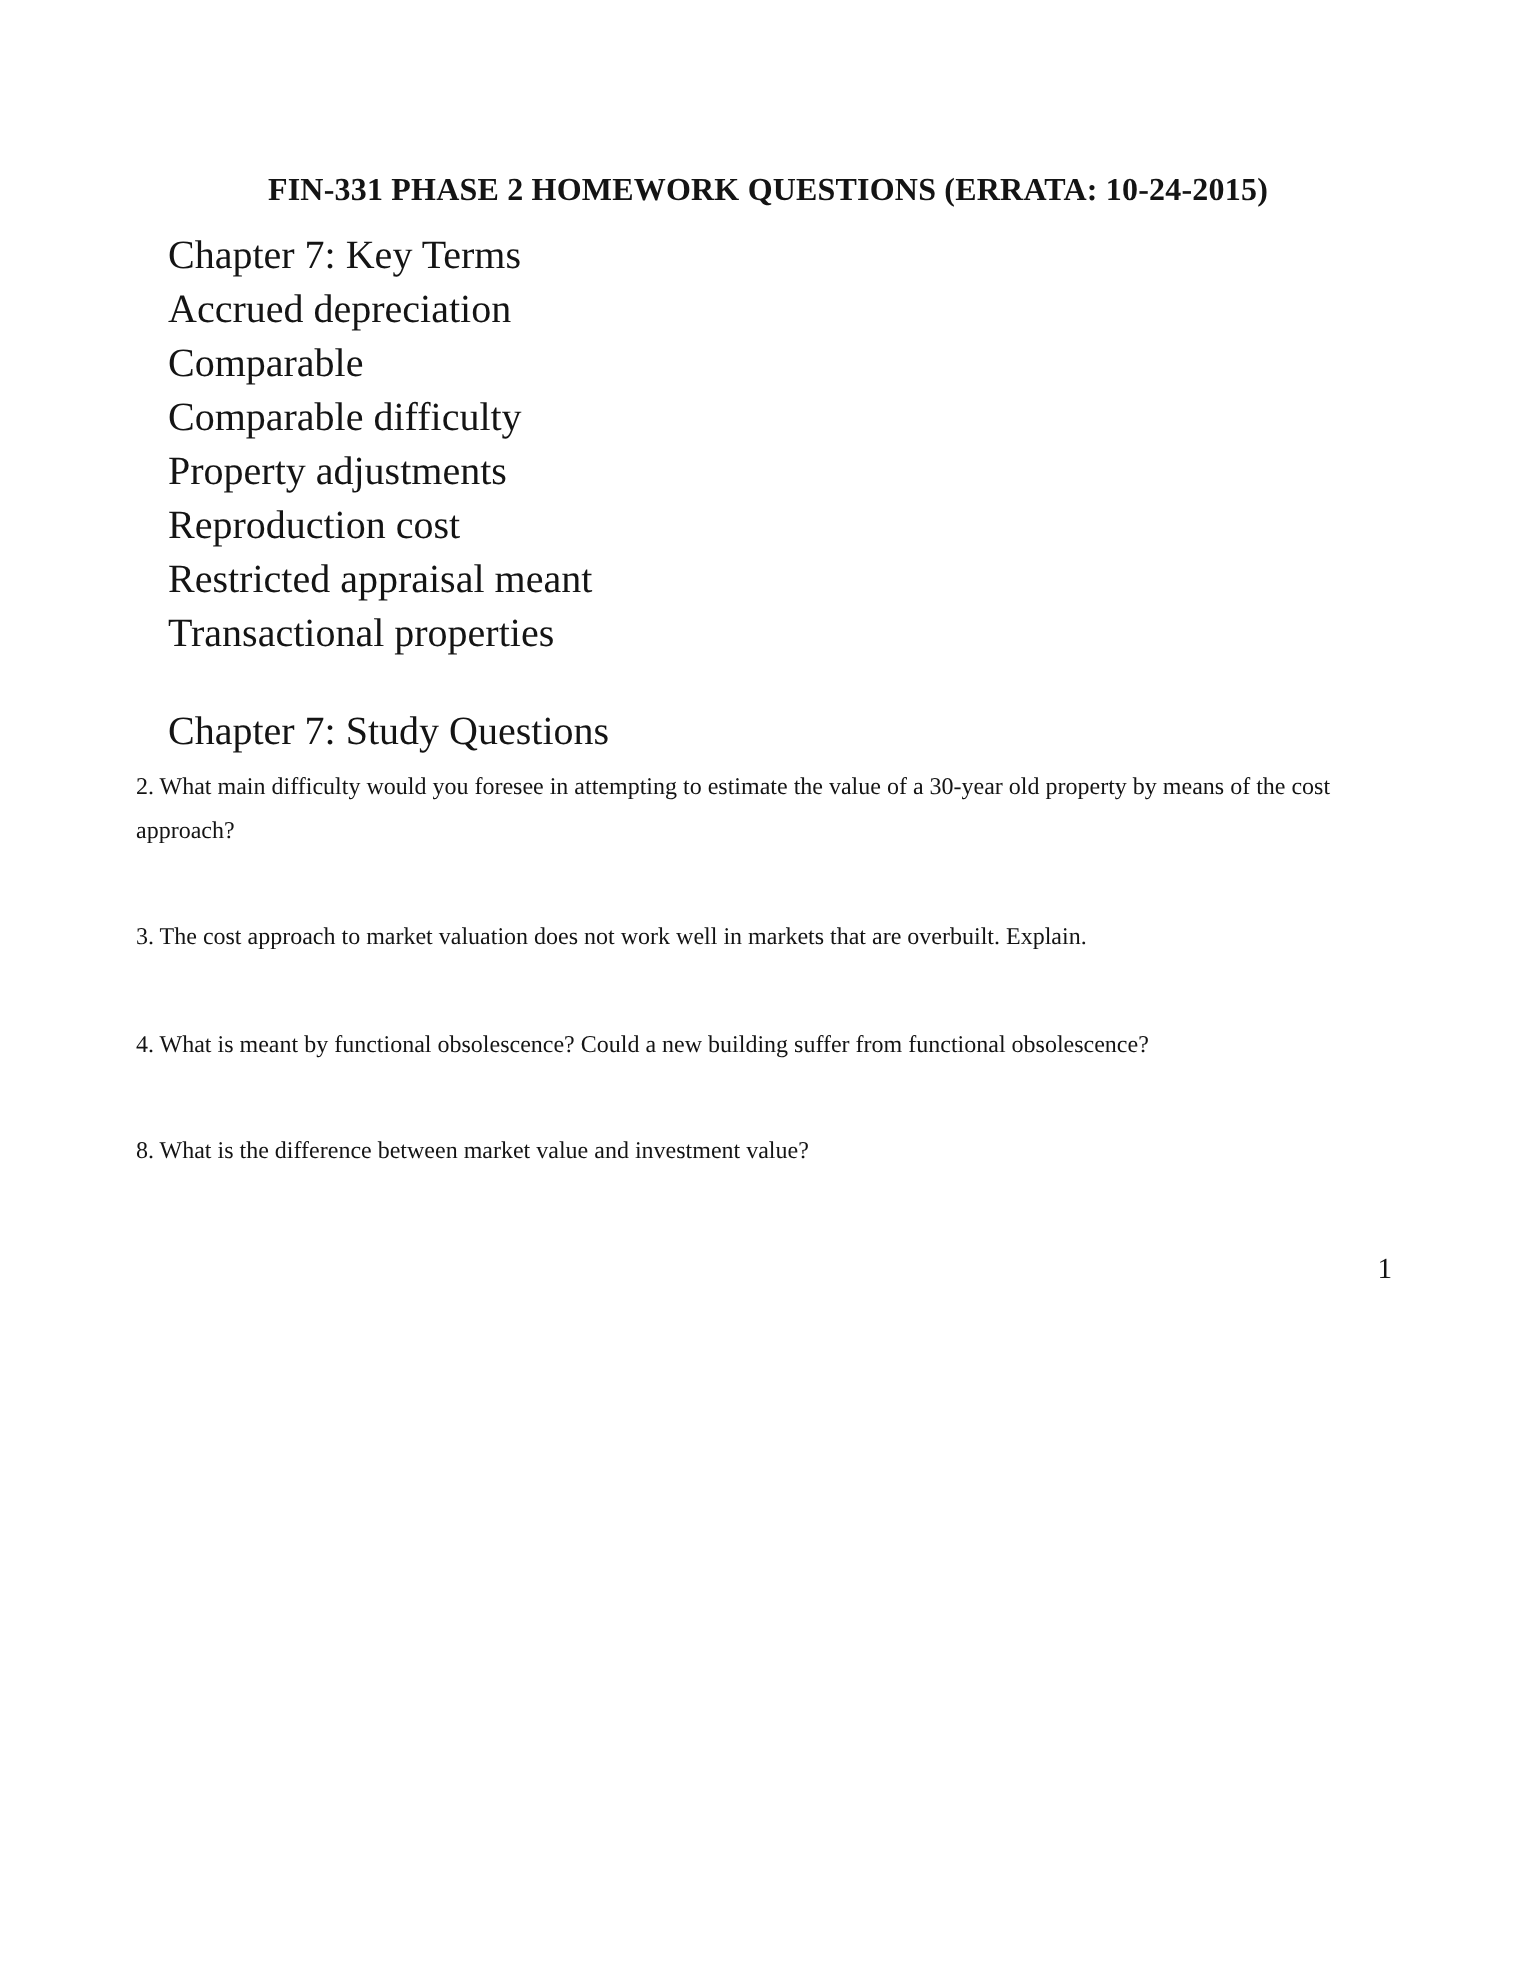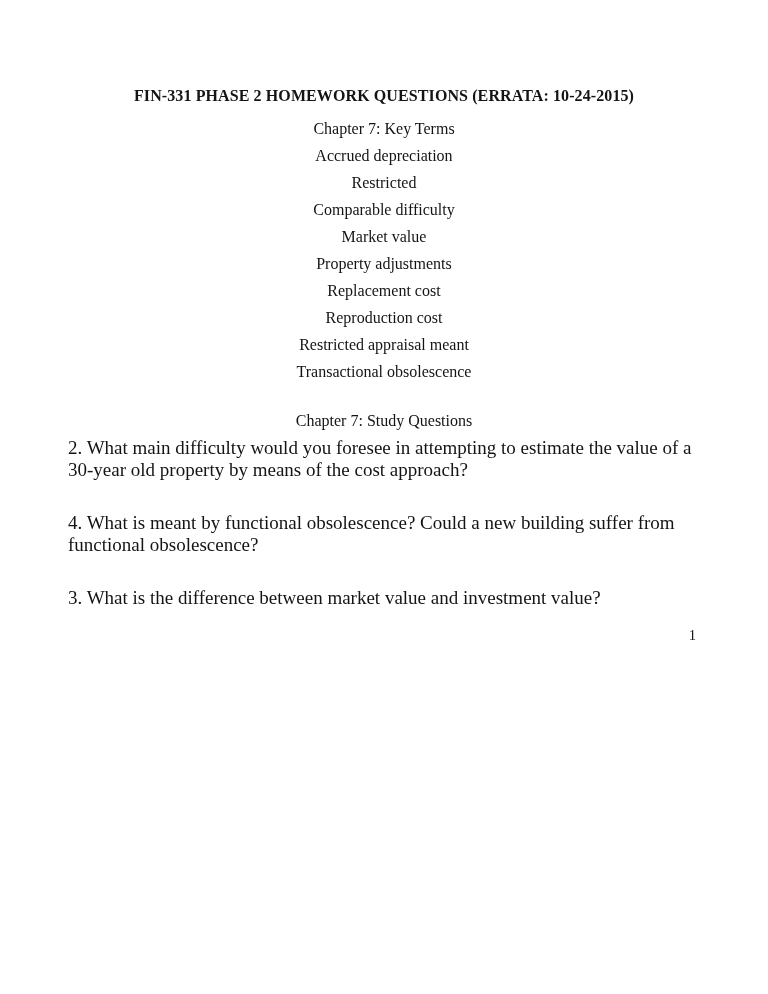--- a/index.html
+++ b/index.html
@@ -24,30 +24,29 @@
     }
     .doc-title {
       font-size: 16px;
       font-weight: bold;
       text-align: center;
       margin: 0 0 13px 0;
       line-height: 1.2;
       letter-spacing: 0.1px;
     }
     .line {
-      font-size: 16px;
+      font-size: 20px;
       line-height: 21px;
-      margin: 0 0 6px 0;
-      text-align: center;
+      margin: 0 0 6px 16px;
     }
     .section-gap {
       margin-top: 28px;
     }
     .question {
-      font-size: 19px;
+      font-size: 12px;
       line-height: 21.5px;
       margin: 0 0 32px 0;
     }
     .page-number {
       position: absolute;
       right: 72px;
       bottom: 95px;
       font-size: 14.6px;
       line-height: 1;
     }
@@ -55,30 +54,29 @@
 </head>
 <body>
 
 <div class="page">
 
   <h1 class="doc-title">FIN-331 PHASE 2 HOMEWORK QUESTIONS (ERRATA: 10-24-2015)</h1>
 
   <p class="line">Chapter 7: Key Terms</p>
 
   <p class="line">Accrued depreciation</p>
-  <p class="line">Restricted</p>
+  <p class="line">Comparable</p>
   <p class="line">Comparable difficulty</p>
-  <p class="line">Market value</p>
   <p class="line">Property adjustments</p>
-  <p class="line">Replacement cost</p>
   <p class="line">Reproduction cost</p>
   <p class="line">Restricted appraisal meant</p>
-  <p class="line">Transactional obsolescence</p>
+  <p class="line">Transactional properties</p>
 
   <p class="line section-gap">Chapter 7: Study Questions</p>
 
   <p class="question">2. What main difficulty would you foresee in attempting to estimate the value of a 30-year old property by means of the cost approach?</p>
+  <p class="question">3. The cost approach to market valuation does not work well in markets that are overbuilt. Explain.</p>
   <p class="question">4. What is meant by functional obsolescence?  Could a new building suffer from functional obsolescence?</p>
-  <p class="question">3. What is the difference between market value and investment value?</p>
+  <p class="question">8. What is the difference between market value and investment value?</p>
 
   <div class="page-number">1</div>
 
 </div>
 
 </body></html>

